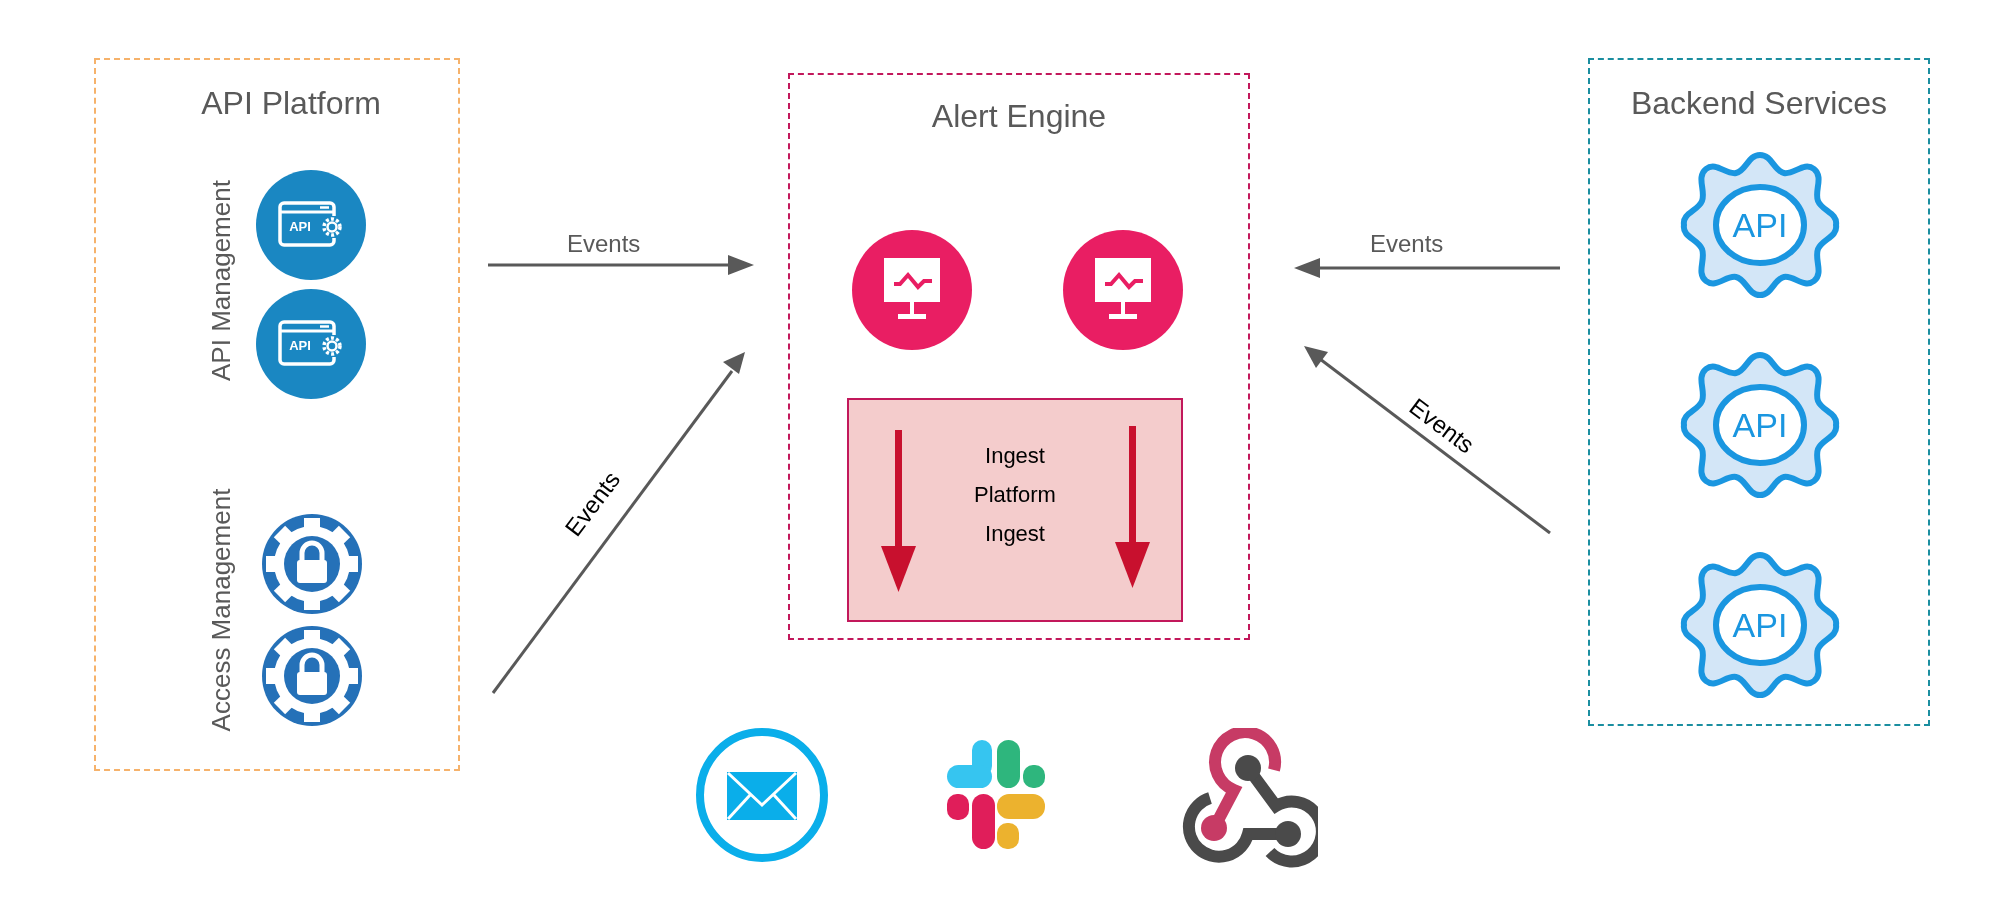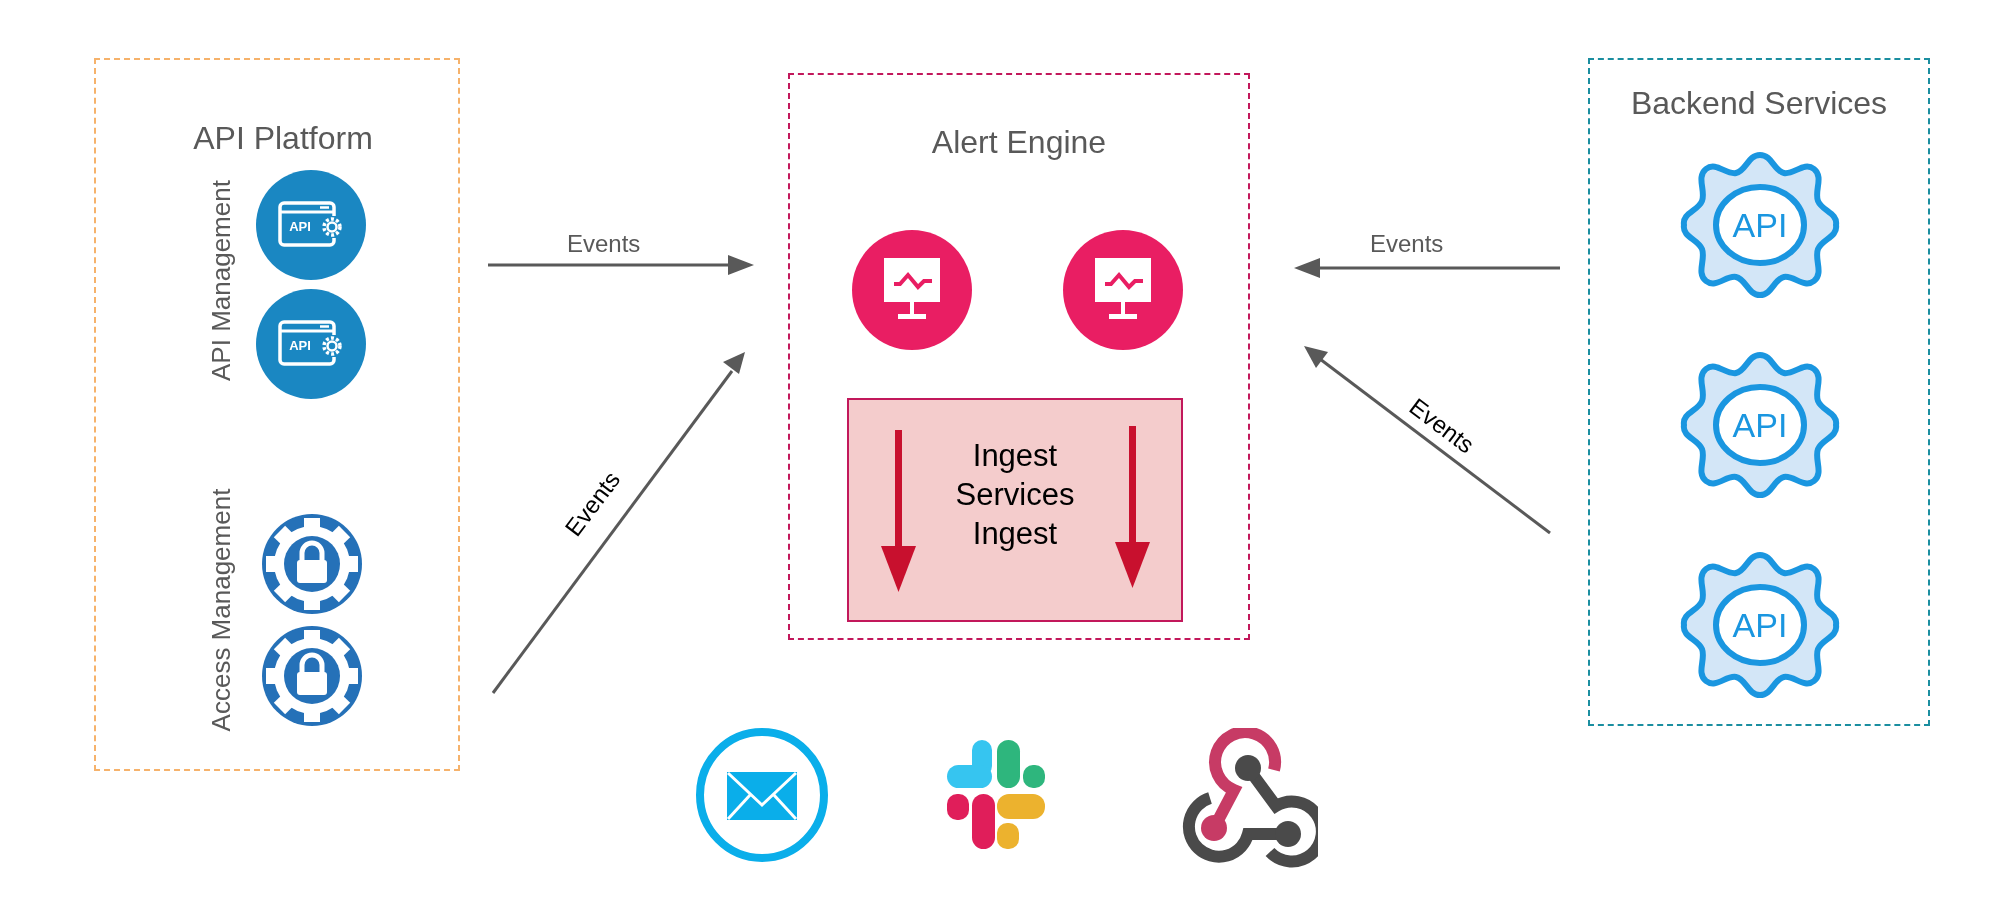--- a/index.html
+++ b/index.html
@@ -4,21 +4,21 @@
 <style>
   html, body { margin:0; padding:0; background:#ffffff; }
   body { width:1998px; height:916px; position:relative; overflow:hidden; font-family:"Liberation Sans", sans-serif; }
   .box { position:absolute; box-sizing:border-box; }
   .title { position:absolute; color:#595959; font-size:32px; text-align:center; white-space:nowrap; }
   .vlabel { position:absolute; color:#595959; font-size:26px; white-space:nowrap; transform:rotate(-90deg); transform-origin:center center; text-align:center; }
   .icon { position:absolute; }
   .elabel { position:absolute; font-size:24px; white-space:nowrap; }
   svg.overlay { position:absolute; left:0; top:0; }
   .pipeline { position:absolute; left:847px; top:398px; width:336px; height:224px; background:#f4cccc; border:2px solid #c2185b; box-sizing:border-box; }
-  .steps { position:absolute; left:0; right:0; top:36px; text-align:center; font-size:31px; line-height:39px; color:#000; }
+  .steps { position:absolute; left:0; right:0; top:36px; text-align:center; font-size:22px; line-height:39px; color:#000; }
 </style>
 </head>
 <body>
 
 <svg class="overlay" width="1998" height="916">
   <defs>
     <marker id="ah" markerWidth="10" markerHeight="10" refX="9" refY="5" orient="auto" markerUnits="userSpaceOnUse">
       <path d="M0,0 L0,0"></path>
     </marker>
   </defs>
@@ -31,21 +31,21 @@
 
     <line x1="1560" y1="268" x2="1318" y2="268"></line>
     <polygon points="1294,268 1320,258 1320,278" stroke="none"></polygon>
 
     <line x1="1550" y1="533" x2="1320" y2="359"></line>
     <polygon points="1304,346 1316,368 1328,352" stroke="none"></polygon>
   </g>
 </svg>
 
 <div class="box" style="left:94px;top:58px;width:366px;height:713px;border:2.5px dashed #f6b26b;"></div>
-<div class="title" style="left:100px;width:366px;top:85px;margin-top:35px;">API Platform</div>
+<div class="title" style="left:108px;width:366px;top:85px;">API Platform</div>
 
 <div class="vlabel" style="left:121px;top:266px;width:200px;height:30px;">API Management</div>
 <div class="vlabel" style="left:96px;top:595px;width:250px;height:30px;">Access Management</div>
 
 <svg class="icon" style="left:256px;top:170px;" width="110" height="110" viewBox="0 0 110 110">
   <circle cx="55" cy="55" r="55" fill="#1a87c2"></circle>
   <rect x="24" y="33" width="54" height="42" rx="4" fill="none" stroke="#fff" stroke-width="3.5"></rect>
   <line x1="24" y1="42" x2="78" y2="42" stroke="#fff" stroke-width="3"></line>
   <line x1="64" y1="37.5" x2="73" y2="37.5" stroke="#fff" stroke-width="2.5"></line>
   <rect x="66" y="46" width="22" height="22" fill="#1a87c2"></rect>
@@ -93,21 +93,21 @@
     <rect x="42" y="4" width="16" height="12" transform="rotate(135 50 50)"></rect>
     <rect x="42" y="4" width="16" height="12" transform="rotate(225 50 50)"></rect>
     <rect x="42" y="4" width="16" height="12" transform="rotate(315 50 50)"></rect>
   </g>
   <circle cx="50" cy="50" r="28" fill="#2571b8"></circle>
   <path d="M40,47 v-8 a10,10 0 0 1 20,0 v8" fill="none" stroke="#fff" stroke-width="5"></path>
   <rect x="35" y="46" width="30" height="23" rx="3" fill="#fff"></rect>
 </svg>
 
 <div class="box" style="left:788px;top:73px;width:462px;height:567px;border:2.5px dashed #c2185b;"></div>
-<div class="title" style="left:788px;width:462px;top:98px;margin-top:26px;">Alert Engine</div>
+<div class="title" style="left:788px;width:462px;top:98px;">Alert Engine</div>
 
 <svg class="icon" style="left:852px;top:230px;" width="120" height="120" viewBox="0 0 120 120">
   <circle cx="60" cy="60" r="60" fill="#e91e63"></circle>
   <rect x="32" y="28" width="56" height="44" fill="#fff"></rect>
   <polyline points="42,54 48,54 56,45 66,57 72,51 80,51" fill="none" stroke="#e91e63" stroke-width="4"></polyline>
   <rect x="58" y="72" width="4" height="12" fill="#fff"></rect>
   <rect x="46" y="84" width="28" height="5" fill="#fff"></rect>
 </svg>
 <svg class="icon" style="left:1063px;top:230px;" width="120" height="120" viewBox="0 0 120 120">
   <circle cx="60" cy="60" r="60" fill="#e91e63"></circle>
@@ -121,21 +121,21 @@
   <svg style="position:absolute;left:30px;top:30px;" width="40" height="170">
     <rect x="16" y="0" width="7" height="120" fill="#c8102e"></rect>
     <polygon points="2,116 37,116 19.5,162" fill="#c8102e"></polygon>
   </svg>
   <svg style="position:absolute;left:264px;top:26px;" width="40" height="170">
     <rect x="16" y="0" width="7" height="120" fill="#c8102e"></rect>
     <polygon points="2,116 37,116 19.5,162" fill="#c8102e"></polygon>
   </svg>
   <div class="steps">
     <div>Ingest</div>
-    <div>Services</div>
+    <div>Platform</div>
     <div>Ingest</div>
   </div>
 </div>
 
 <div class="box" style="left:1588px;top:58px;width:342px;height:668px;border:2.5px dashed #1b8ea0;"></div>
 <div class="title" style="left:1588px;width:342px;top:85px;">Backend Services</div>
 
 <svg class="icon" style="left:1680px;top:145px;" width="160" height="160" viewBox="0 0 160 160">
   <path d="M80,10 C92,10 94,26 104,28 C114,30 124,16 134,24 C144,32 134,46 138,56 C142,66 158,68 156,80 C158,92 142,94 138,104 C134,114 144,128 134,136 C124,144 114,130 104,132 C94,134 92,150 80,150 C68,150 66,134 56,132 C46,130 36,144 26,136 C16,128 26,114 22,104 C18,94 2,92 4,80 C2,68 18,66 22,56 C26,46 16,32 26,24 C36,16 46,30 56,28 C66,26 68,10 80,10 Z" fill="#d3e6f7" stroke="#1a96e0" stroke-width="6"></path>
   <ellipse cx="80" cy="80" rx="44" ry="38" fill="#fff" stroke="#1a96e0" stroke-width="6"></ellipse>

